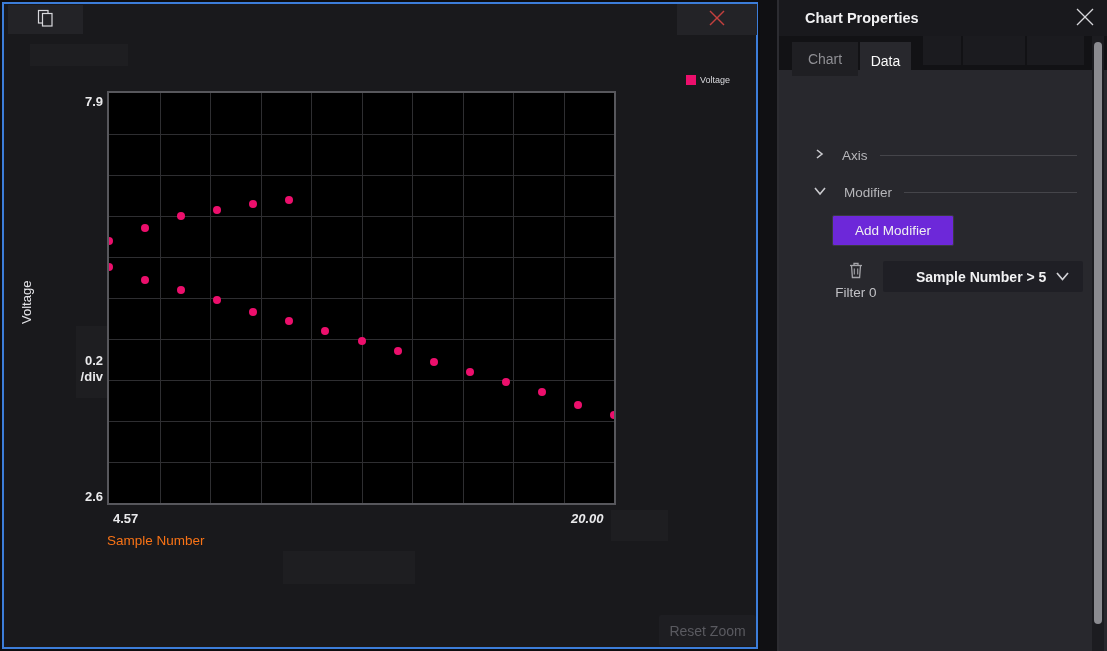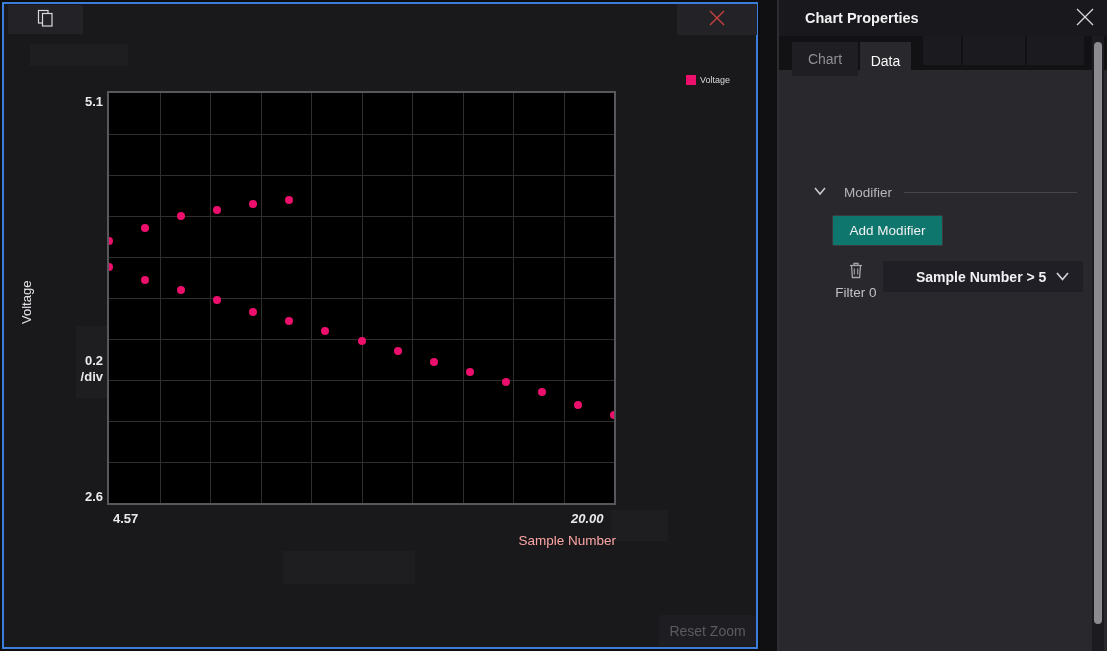--- a/index.html
+++ b/index.html
@@ -29,22 +29,22 @@
   .ytitle { position:absolute; left:2px; top:250px; width:40px; height:96px;
     display:flex; align-items:center; justify-content:center;
     color:#e4e4e8; font-size:13px; transform:rotate(180deg); writing-mode:vertical-rl; }
   .tick { position:absolute; color:#eaeaec; font-size:13px; font-weight:700; line-height:16px; }
   .tick-right { text-align:right; }
   .y-top { left:55px; width:44px; top:90px; }
   .y-mid { left:47px; width:52px; top:349px; }
   .y-bot { left:55px; width:44px; top:485px; }
   .x-left { left:109px; top:507px; }
   .x-right { left:567px; top:507px;font-style:italic; }
-  .xtitle { position:absolute; left:103px; width:509px; top:529px; text-align:right;
-    color:#fca5a5; font-size:13.5px; }
+  .xtitle { position:absolute; left:103px; width:509px; top:529px; text-align:left;
+    color:#f97316; font-size:13.5px; }
   .reset-zoom { position:absolute; left:655px; top:611px; width:97px; height:31px;
     background:#1e1e22; color:#5a5a60; font-size:14px; border:none; border-radius:2px;
     font-family:"Liberation Sans", sans-serif; cursor:pointer; }
 
   
   .gap-strip { position:absolute; left:760px; top:0; width:19px; height:651px; background:#101013; }
   .v-divider { position:absolute; left:777px; top:0; width:2px; height:651px; background:#2c2c31; }
 
   
   .panel { position:absolute; left:779px; top:0; width:328px; height:651px; background:#28282d; }
@@ -61,22 +61,22 @@
   .tab-data { left:81px; width:51px; height:38px; background:#28282d; color:#fafafa; z-index:2; }
   .tab-ghost { position:absolute; top:0; height:29px; background:#1b1b1f; }
   .tg1 { left:144px; width:38px; } .tg2 { left:184px; width:62px; } .tg3 { left:248px; width:57px; }
 
   .section-row { position:absolute; left:34px; right:30px; height:24px;
     display:flex; align-items:center; cursor:pointer; }
   .section-label { margin-left:17px; color:#b6b6ba; font-size:13.5px; }
   .section-line { flex:1; height:1px; background:#45454a; margin-left:12px; }
   .sec-appearance { top:105px; } .sec-axis { top:143px; } .sec-modifier { top:180px; }
 
-  .add-modifier { position:absolute; left:53px; top:215px; width:111px; height:31px;
-    background:#0f766e; border:1px solid #3a3a40; border-radius:2px; color:#f0f0f2;
+  .add-modifier { position:absolute; left:53px; top:215px; width:122px; height:31px;
+    background:#6d28d9; border:1px solid #3a3a40; border-radius:2px; color:#f0f0f2;
     font-size:13.5px; font-family:"Liberation Sans", sans-serif; cursor:pointer; }
   .trash-btn { position:absolute; left:66px; top:261px; width:22px; height:21px; background:transparent;
     border:none; cursor:pointer; display:flex; align-items:center; justify-content:center; }
   .filter-label { position:absolute; left:47px; top:285px; width:60px; text-align:center;
     color:#c2c2c6; font-size:13.5px; }
   .dropdown { position:absolute; left:104px; top:261px; width:200px; height:31px;
     background:#1f1f25; border:none; border-radius:2px; cursor:pointer;
     display:flex; align-items:center; }
   .dropdown-value { margin-left:33px; color:#f2f2f4; font-size:14px; font-weight:700; }
   .dropdown-chev { position:absolute; right:12px; top:8px; }
@@ -114,21 +114,21 @@
     <div class="ghost" style="left:72px; top:322px; width:31px; height:72px;"></div>
     <div class="ghost" style="left:607px; top:506px; width:57px; height:31px;"></div>
     <div class="ghost" style="left:279px; top:547px; width:132px; height:33px;"></div>
 
     <div class="legend">
       <span class="legend-swatch" style="background: rgb(236, 15, 108);"></span>
       <span class="legend-label">Voltage</span>
     </div>
 
     <div class="ytitle">Voltage</div>
-    <div class="tick tick-right y-top">5.1</div>
+    <div class="tick tick-right y-top">7.9</div>
     <div class="tick tick-right y-mid">
       <div>0.2</div>
       <div>/div</div>
     </div>
     <div class="tick tick-right y-bot">2.6</div>
 
     <div class="plot" style="background: rgb(0, 0, 0);">
         <div class="vgrid" style="left: 10%;"></div>
         <div class="vgrid" style="left: 20%;"></div>
         <div class="vgrid" style="left: 30%;"></div>
@@ -196,20 +196,29 @@
 
     <div class="tab-row">
       <button class="tab tab-chart">Chart</button>
       <button class="tab tab-data">Data</button>
       <div class="tab-ghost tg1"></div>
       <div class="tab-ghost tg2"></div>
       <div class="tab-ghost tg3"></div>
     </div>
 
 
+    <div class="section-row sec-axis">
+      <span>
+        <svg width="12" height="12" viewBox="0 0 12 12">
+            <polyline points="4,2 9,6 4,10" fill="none" stroke="#cacace" stroke-width="1.6"></polyline>
+          </svg>
+      </span>
+      <span class="section-label">Axis</span>
+      <span class="section-line"></span>
+    </div>
 
     <div class="section-row sec-modifier">
       <span>
         <svg width="14" height="12" viewBox="0 0 14 12">
             <polyline points="2,3 7,9 12,3" fill="none" stroke="#cacace" stroke-width="1.6"></polyline>
           </svg>
       </span>
       <span class="section-label">Modifier</span>
       <span class="section-line"></span>
     </div>

